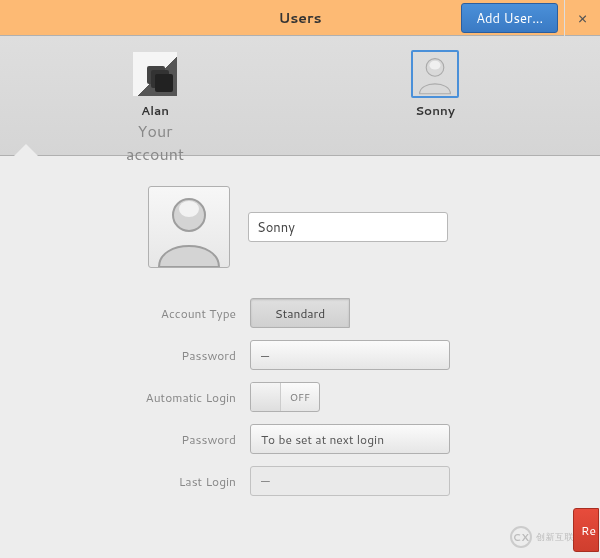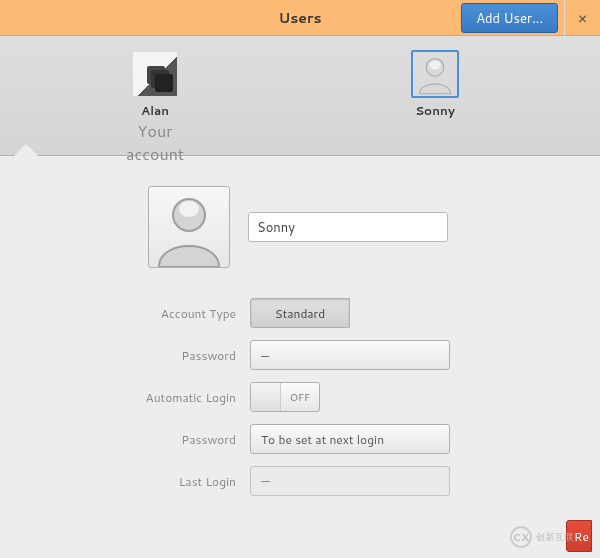--- a/index.html
+++ b/index.html
@@ -145,24 +145,24 @@
 
   .readonly {
     height: 30px; width: 200px;
     border: 1px solid #c2c2c2; border-radius: 3px;
     background: #eaeaea; color: #888; font-size: 13px;
     display: flex; align-items: center; padding: 0 10px;
   }
 
   
   .danger {
-    position: absolute; bottom: 6px; right: 8px;
+    position: absolute; bottom: 6px; right: 1px;
     background: linear-gradient(#e74c3c,#cf3e2e);
     color: #fff; border: 1px solid #a82e21; border-radius: 3px 0 0 3px;
-    height: 32px; width: 26px; font-size: 12px; display:flex; align-items:center; justify-content:flex-end; padding-right:2px;
+    height: 44px; width: 26px; font-size: 12px; display:flex; align-items:center; justify-content:flex-end; padding-right:2px;
     cursor: pointer;
   }
 
   
   .wm {
     position: absolute; bottom: 10px; right: 26px;
     font-size: 9px; color: #bbb; letter-spacing: .5px;
     display:flex; align-items:center; gap:4px;
   }
   .wm .circ {

